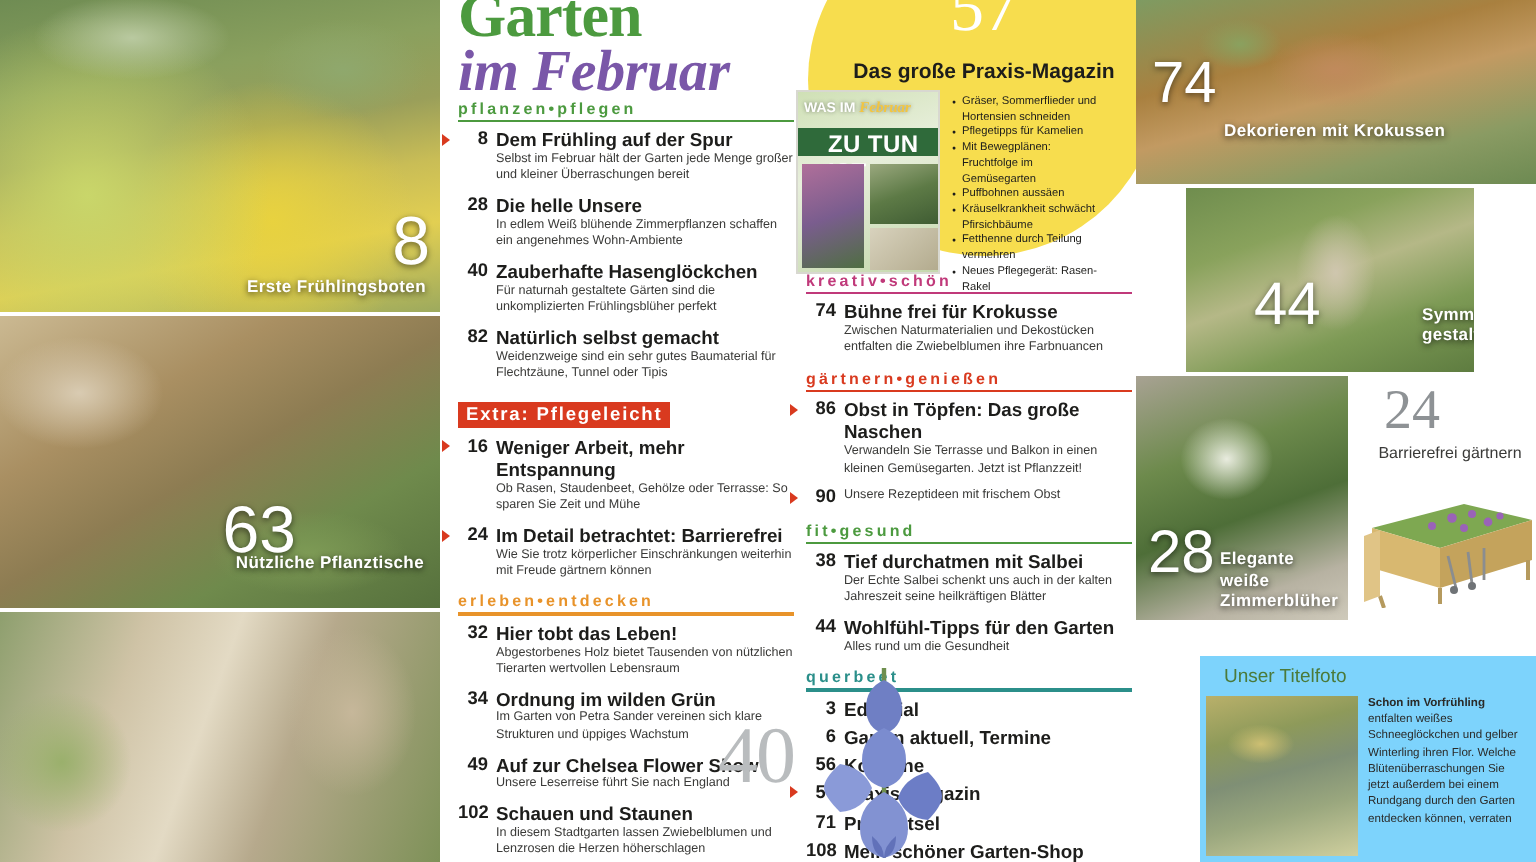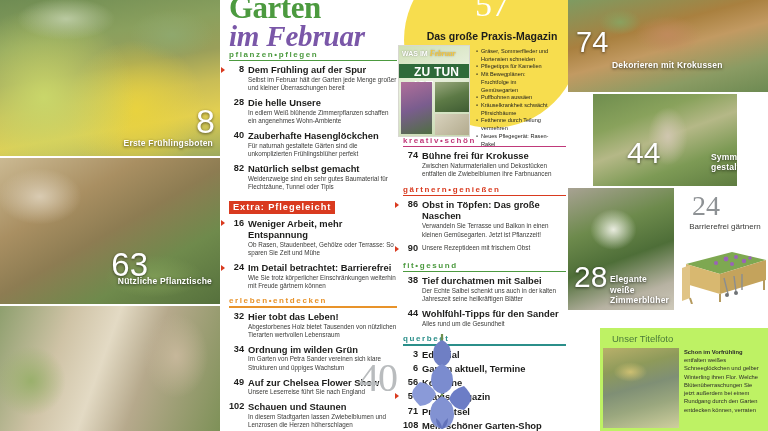--- a/index.html
+++ b/index.html
@@ -135,21 +135,21 @@
 
   #ph-barriere { left:678px; top:188px; width:90px; height:122px; background:#ffffff; }
   .bn-num { position:absolute; left:14px; top:4px; font-size:28px; color:#8e9295;
      font-weight:300; font-family:"Liberation Serif", serif; line-height:1; }
   .bn-txt { position:absolute; left:6px; top:34px; width:82px; text-align:center;
      font-size:8px; color:#3a3a38; line-height:1.25; }
   .hochbeet { position:absolute; left:2px; top:60px; width:88px; height:56px; }
 
   
   .titelbox { position:absolute; left:600px; top:328px; width:168px; height:103px;
-     background:#bef264; }
+     background:#7dd3fc; }
   .titelbox .tb-h { position:absolute; left:12px; top:5px; font-size:9.5px;
      color:#4b7a3a; font-weight:400; }
   .tb-photo { position:absolute; left:3px; top:20px; width:76px; height:80px;
      background:
        radial-gradient(ellipse 24px 14px at 36% 30%, #cdbf72 0%, rgba(205,191,114,0) 70%),
        linear-gradient(165deg,#b9b06a 0%, #8e9a5a 26%, #7f8f75 48%, #9aa77e 70%, #cfcf9e 100%); }
   .tb-text { position:absolute; left:84px; top:20px; width:80px; font-size:5.8px;
      color:#2a2a28; line-height:1.42; }
   .tb-text b { font-weight:700; }
 </style>
@@ -291,21 +291,21 @@
         <div class="entry">
           <span class="pg">38</span>
           <span class="etxt">
             <div class="h">Tief durchatmen mit Salbei</div>
             <div class="s">Der Echte Salbei schenkt uns auch in der kalten Jahreszeit seine heilkräftigen Blätter</div>
           </span>
         </div>
         <div class="entry">
           <span class="pg">44</span>
           <span class="etxt">
-            <div class="h">Wohlfühl-Tipps für den Sander</div>
+            <div class="h">Wohlfühl-Tipps für den Garten</div>
             <div class="s">Alles rund um die Gesundheit</div>
           </span>
         </div>
         <div class="sec">
           <div class="sec-t" style="color: rgb(43, 143, 138);">querbeet</div>
           <div class="sec-rule" style="background: rgb(43, 143, 138);"></div>
         </div>
         <div class="simple">
           <span class="pg">3</span>
           <span class="h">Editorial</span>

